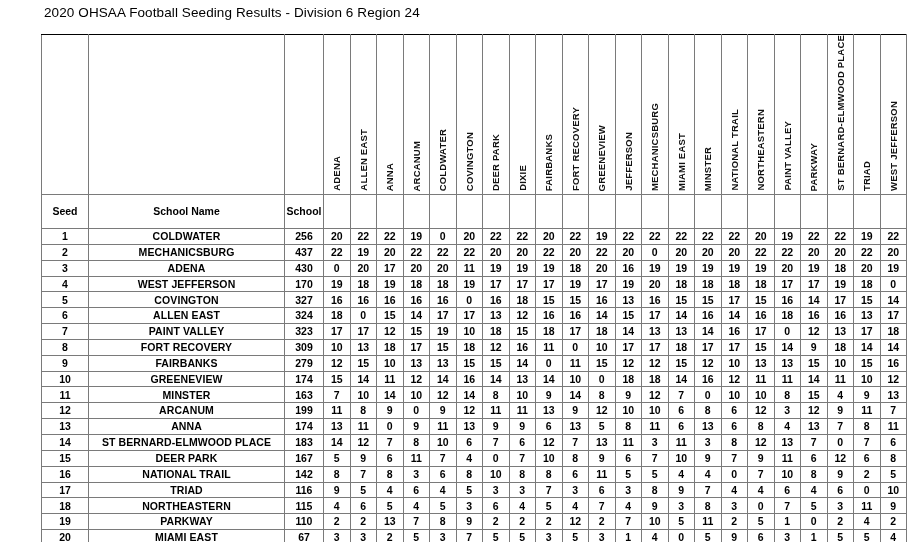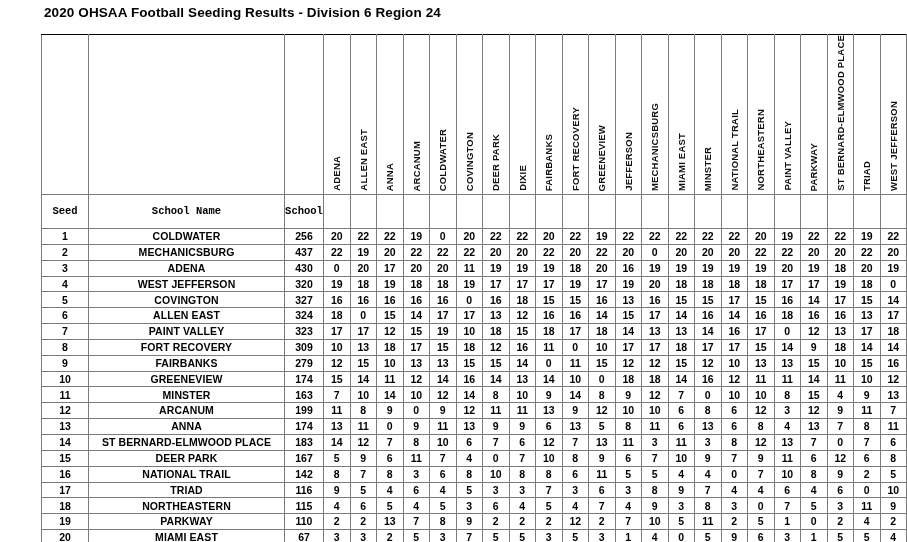--- a/index.html
+++ b/index.html
@@ -17,21 +17,21 @@
   #page {
     position: relative;
     width: 907px;
     height: 542px;
   }
   #doc-title {
     position: absolute;
     left: 44px;
     top: 5px;
     font-size: 13.5px;
-    font-weight: bold;
+    font-weight: normal;
     letter-spacing: 0.1px;
     white-space: nowrap;
   }
   #table-wrap {
     position: absolute;
     left: 41px;
     top: 34px;
   }
   table.seed-table {
     border-collapse: collapse;
@@ -83,21 +83,20 @@
     font-weight: bold;
     letter-spacing: 0.2px;
     white-space: nowrap;
     line-height: 1;
     color: #111;
   }
   tr.label-row th {
     height: 34px;
     font-size: 10.5px;
     font-weight: bold;
-    font-family: Liberation Mono, monospace;
   }
   tr.label-row th.blankhead {
     border-top: 1px solid #7a7a7a;
   }
   tr.data-row td {
     height: 15.85px;
   }
   td.seed-cell { font-size: 10.5px; }
   td.name-cell { font-size: 10.5px; letter-spacing: 0.1px; }
   td.total-cell { font-size: 10.5px; }
@@ -361,21 +360,21 @@
             <td class="opp-cell">19</td>
             <td class="opp-cell">20</td>
             <td class="opp-cell">19</td>
             <td class="opp-cell">18</td>
             <td class="opp-cell">20</td>
             <td class="opp-cell">19</td>
           </tr>
           <tr class="data-row">
             <td class="seed-cell">4</td>
             <td class="name-cell">WEST JEFFERSON</td>
-            <td class="total-cell">320</td>
+            <td class="total-cell">170</td>
             <td class="opp-cell">19</td>
             <td class="opp-cell">18</td>
             <td class="opp-cell">19</td>
             <td class="opp-cell">18</td>
             <td class="opp-cell">18</td>
             <td class="opp-cell">19</td>
             <td class="opp-cell">17</td>
             <td class="opp-cell">17</td>
             <td class="opp-cell">17</td>
             <td class="opp-cell">19</td>

